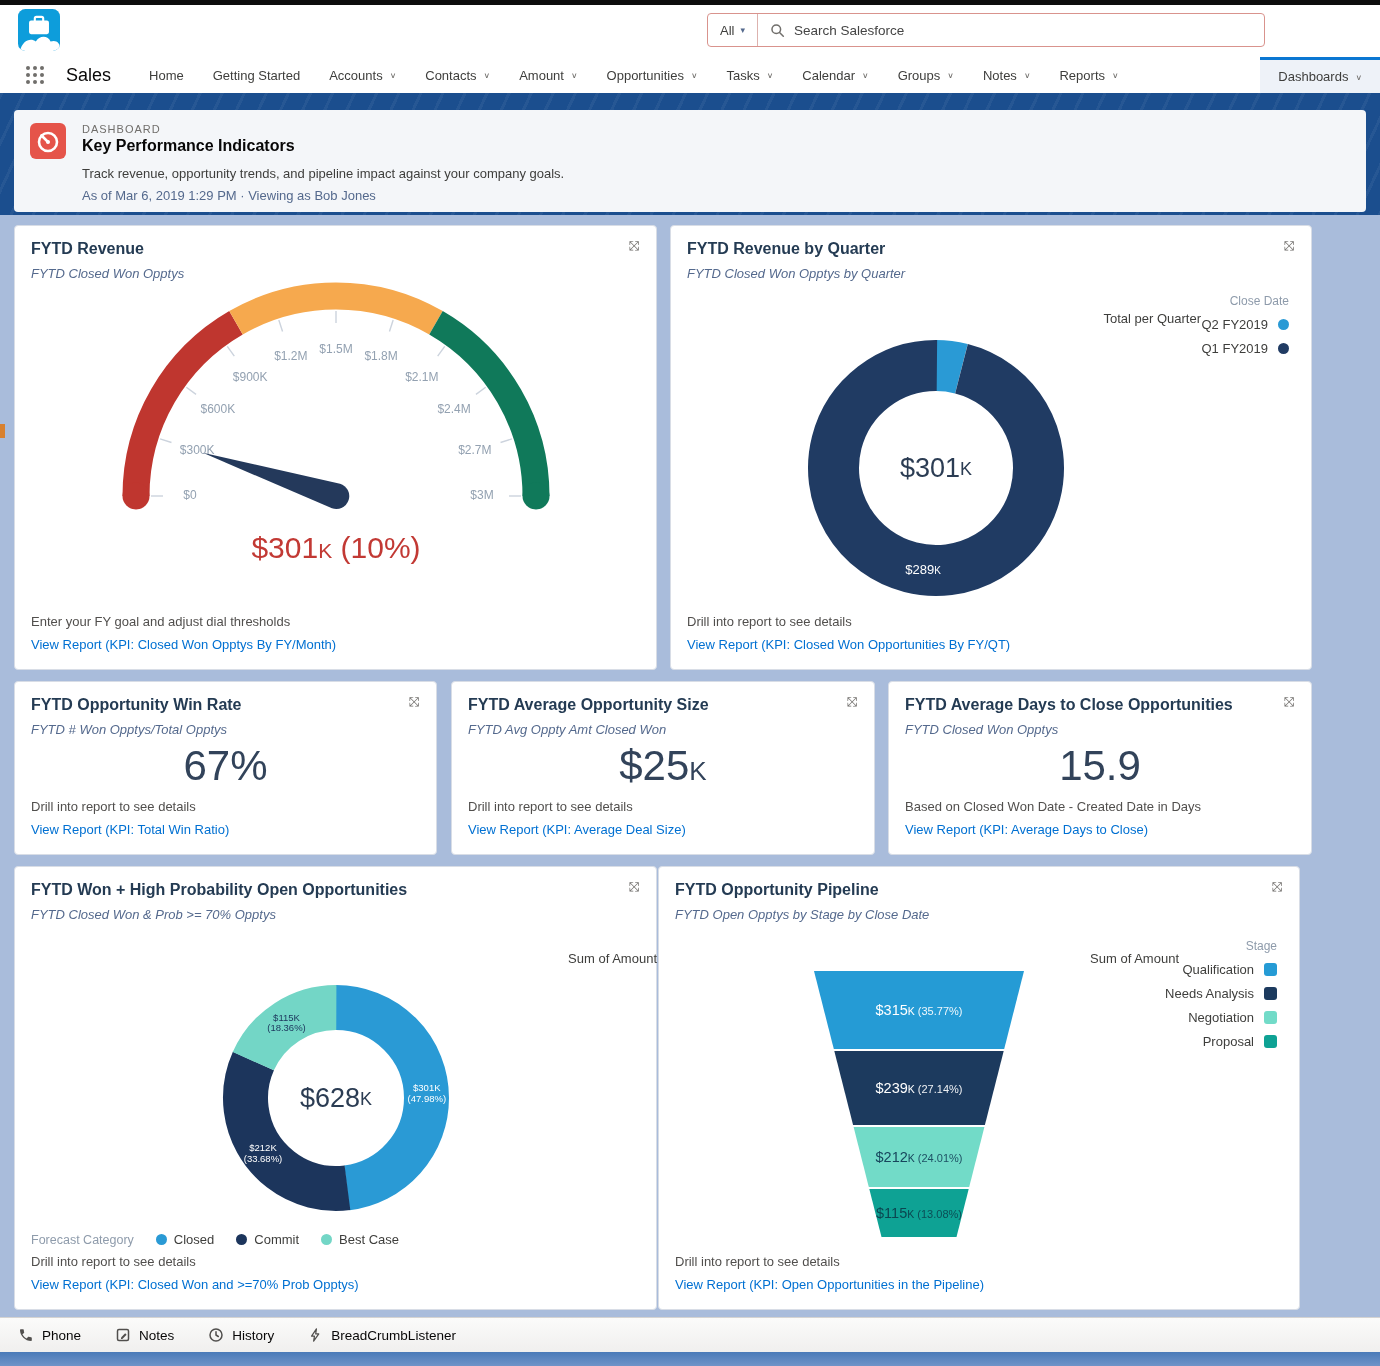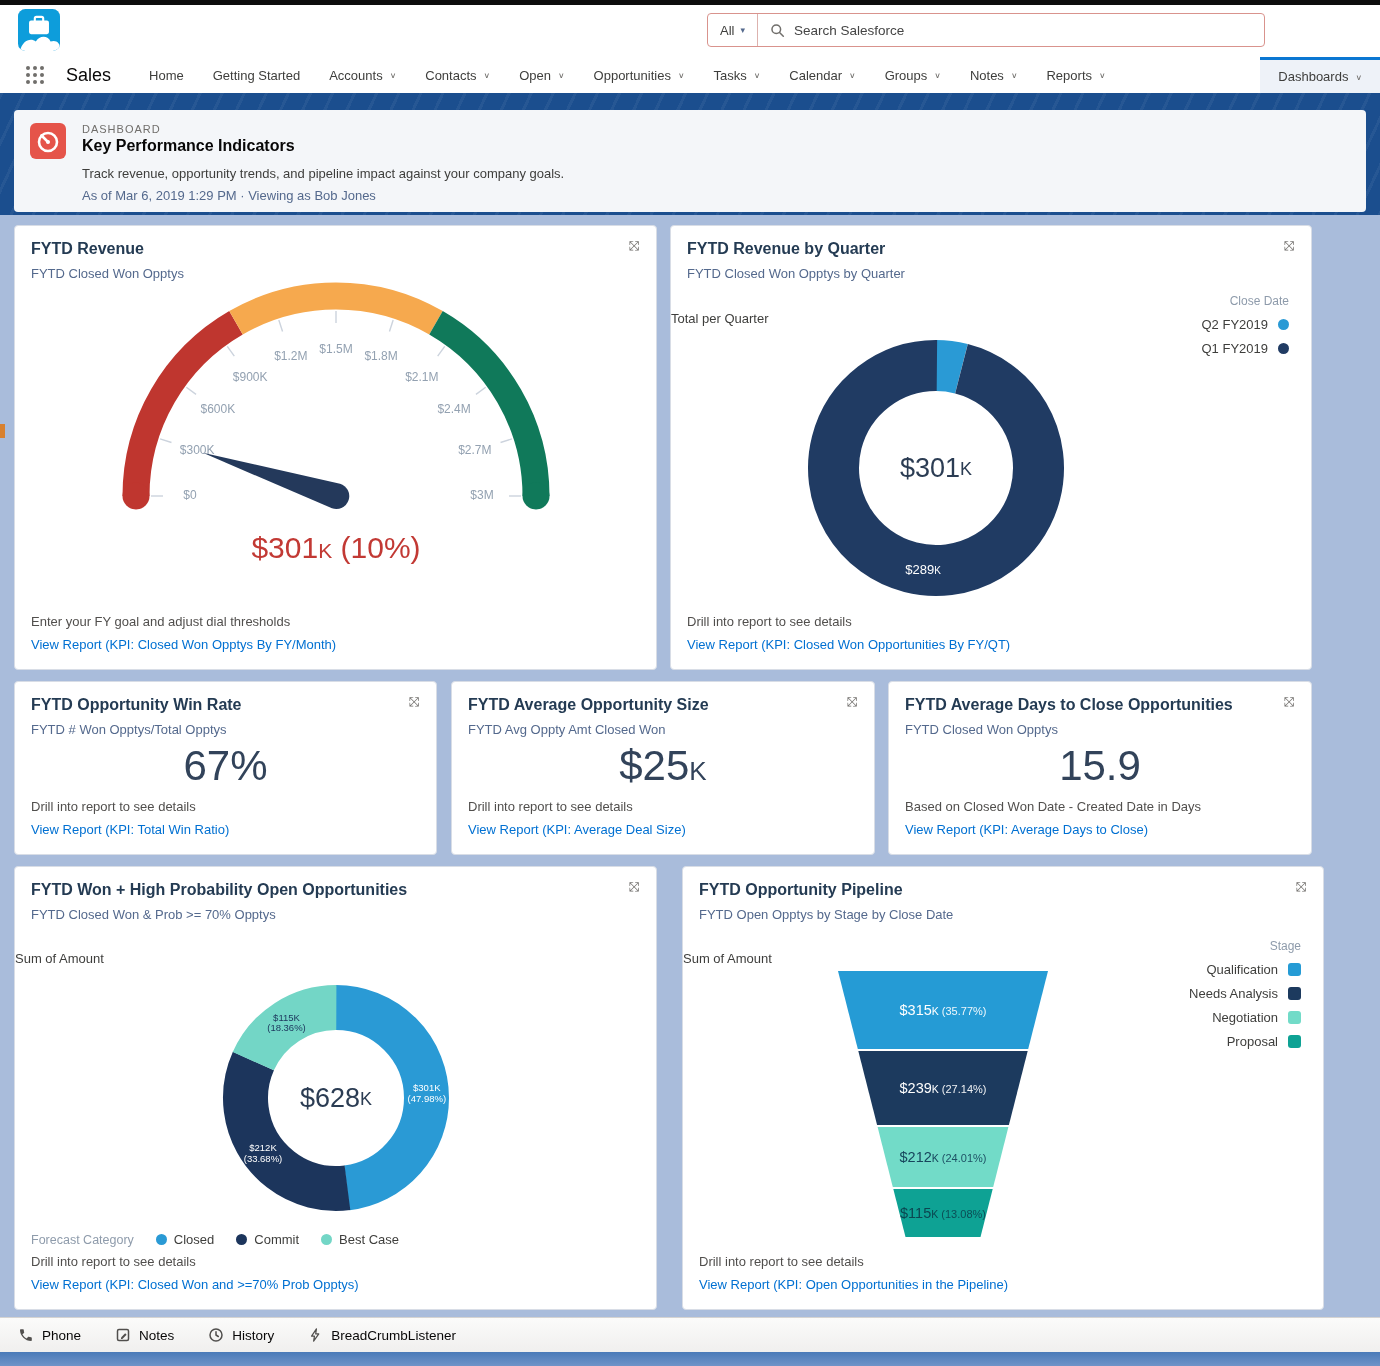--- a/index.html
+++ b/index.html
@@ -30,26 +30,26 @@
   .head-card { position:absolute; left:14px; top:110px; width:1352px; height:102px; background:#f4f6f9; border-radius:4px; padding:12px 16px; }
   .dash-icon { position:absolute; left:16px; top:13px; width:36px; height:36px; border-radius:6px; background:#e5544a; }
   .head-eyebrow { position:absolute; left:68px; top:13px; font-size:11px; letter-spacing:1px; color:#706e6b; }
   .head-title { position:absolute; left:68px; top:27px; font-size:16px; font-weight:700; color:#080707; }
   .head-desc { position:absolute; left:68px; top:56px; font-size:13px; color:#3e3e3c; }
   .head-asof { position:absolute; left:68px; top:78px; font-size:13px; color:#54698d; }
 
   
   .card { position:absolute; background:#fff; border:1px solid #d8dde6; border-radius:4px; }
   .card-title { position:absolute; top:14px; left:16px; font-size:16px; font-weight:700; color:#243b53; white-space:nowrap; }
-  .card-subtitle { position:absolute; top:40px; left:16px; font-size:13px; color:#54698d; white-space:nowrap; }
+  .card-subtitle { position:absolute; top:40px; left:16px; font-size:13px; color:#54698d; white-space:nowrap;font-style:italic; }
   .card-note { position:absolute; bottom:40px; left:16px; font-size:13px; color:#514f4d; }
   .card-link { position:absolute; bottom:17px; left:16px; font-size:13px; color:#0070d2; cursor:pointer; }
   .expand { position:absolute; top:12px; right:14px; width:16px; height:16px; cursor:pointer; }
   .expand i { position:absolute; left:0; top:0; width:16px; height:16px; line-height:16px; text-align:center; font-style:normal; font-size:13px; color:#706e6b; }
-  .chart-title { position:absolute; font-size:13px; color:#3e3e3c; text-align:left; }
+  .chart-title { position:absolute; font-size:13px; color:#3e3e3c; text-align:right;padding-left:40px; }
 
   .metric-value { position:absolute; top:60px; left:0; right:0; text-align:center; font-size:42px; color:#32435a; }
   .metric-value .small-k { font-size:0.62em; }
 
   
   .legend-title-right { font-size:12px; color:#8e9bab; text-align:right; margin-bottom:9px; }
   .legend-col { position:absolute; }
   .legend-row { display:flex; align-items:center; justify-content:flex-end; gap:10px; margin-bottom:9px; font-size:13px; color:#3e3e3c; cursor:default; }
   .legend-dot { width:11px; height:11px; border-radius:50%; flex:0 0 auto; }
   .legend-sq { width:13px; height:13px; border-radius:3px; flex:0 0 auto; }
@@ -124,21 +124,21 @@
         </div>
         <div class="nav-item">
           <span>Accounts</span>
           <span class="chev">∨</span>
         </div>
         <div class="nav-item">
           <span>Contacts</span>
           <span class="chev">∨</span>
         </div>
         <div class="nav-item">
-          <span>Open</span>
+          <span>Amount</span>
           <span class="chev">∨</span>
         </div>
         <div class="nav-item">
           <span>Opportunities</span>
           <span class="chev">∨</span>
         </div>
         <div class="nav-item">
           <span>Tasks</span>
           <span class="chev">∨</span>
         </div>
@@ -322,21 +322,21 @@
           <span class="li">
             <span class="legend-dot" style="background: rgb(115, 214, 198);"></span>
             <span>Best Case</span>
           </span>
         </span>
     </div>
     <div class="card-note">Drill into report to see details</div>
     <div class="card-link">View Report (KPI: Closed Won and &gt;=70% Prob Opptys)</div>
   </div>
 
-  <div class="card" style="left:682px;top:866px;width:642px;height:444px">
+  <div class="card" style="left:658px;top:866px;width:642px;height:444px">
     <div class="card-title">FYTD Opportunity Pipeline</div>
     <div class="card-subtitle">FYTD Open Opptys by Stage by Close Date</div>
     <span class="expand">
         <i>⤢</i>
         <i>⤡</i>
       </span>
     <div class="chart-title" style="left:0;top:84px;width:520px">Sum of Amount</div>
     <div class="legend-col" style="right:22px;top:72px">
       <div class="legend-title-right">Stage</div>
       <div>

